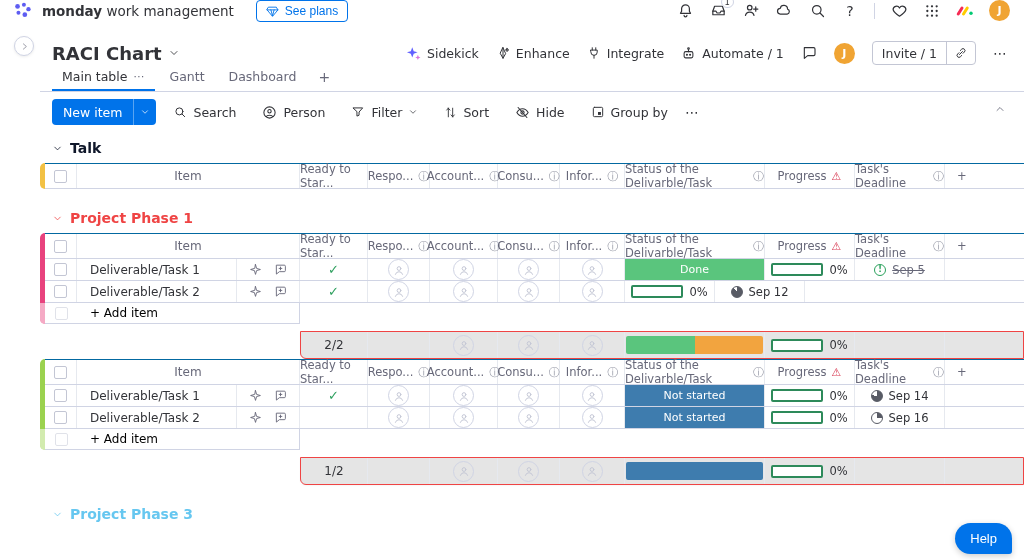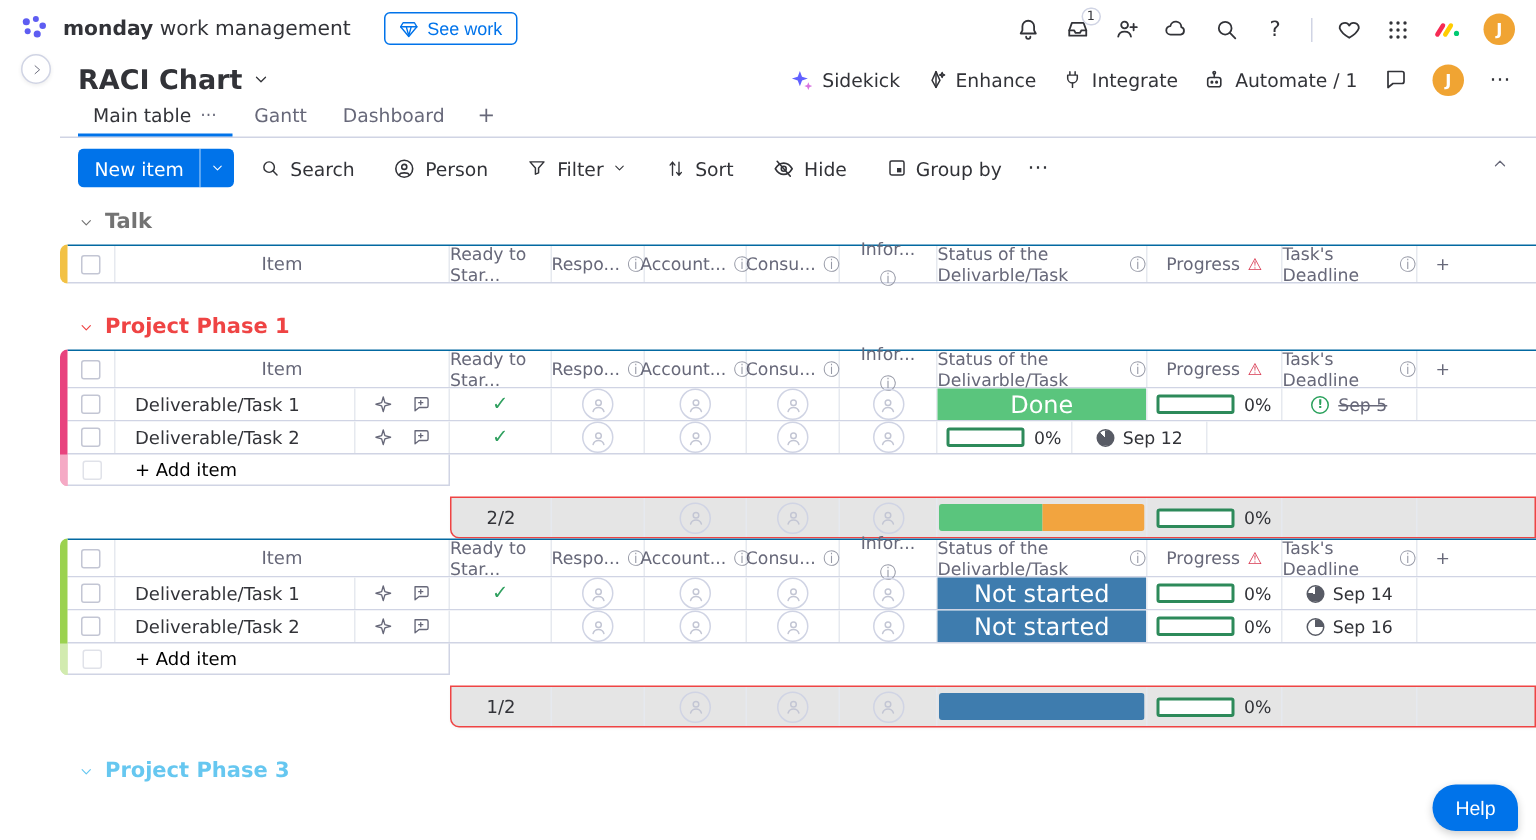--- a/index.html
+++ b/index.html
@@ -3,21 +3,21 @@
 <meta charset="utf-8">
 <style>
   * { box-sizing: border-box; margin:0; padding:0; }
   html,body { width:1024px; height:560px; overflow:hidden; background:#fff;
     font-family:"DejaVu Sans","Liberation Sans",sans-serif; color:#323338; }
 
   svg { display:block; }
   .ic { stroke:currentColor; fill:none; stroke-width:1.7; stroke-linecap:round; stroke-linejoin:round; }
 
   
-  .topbar { height:30px; display:flex; align-items:flex-end; justify-content:space-between; padding:0 14px 0 12px; }
+  .topbar { height:30px; display:flex; align-items:flex-start; justify-content:space-between; padding:0 14px 0 12px; }
   .tb-left { display:flex; align-items:center; gap:8px; }
   .brand { font-size:13.5px; }
   .brand b { font-weight:bold; }
   .see-plans { display:flex; align-items:center; gap:6px; margin-left:14px; height:22px; padding:0 9px;
     border:1px solid #0073ea; border-radius:4px; color:#0073ea; font-size:12px; background:#fff; cursor:pointer; }
   .tb-right { display:flex; align-items:center; gap:15px; color:#323338; }
   .tb-icon { position:relative; width:18px; height:18px; display:flex; align-items:center; justify-content:center; cursor:pointer; }
   .badge { position:absolute; top:-6px; right:-7px; background:#fff; border:1px solid #d0d4e4; border-radius:8px;
     font-size:8.5px; line-height:10px; padding:0 3px; color:#323338; }
   .tb-sep { width:1px; height:16px; background:#d0d4e4; }
@@ -68,34 +68,34 @@
   .trow { display:flex; margin-left:5px; border-bottom:1px solid #d0d4e4; background:#fff; height:22px; align-items:stretch; }
   .trow.hdr { height:26px; border-top:1px solid #0369a1; color:#676879; }
   .cell { border-right:1px solid #e6e9ef; display:flex; align-items:center; justify-content:center; font-size:12px; }
   .trow.hdr .cell { font-size:11.5px; color:#676879; gap:5px; }
   .c-check { width:32px; }
   .c-item  { width:223px; justify-content:flex-start; padding-left:0; }
   .c-ready { width:68px; }
   .c-respo { width:62px; }
   .c-account { width:68px; }
   .c-consu { width:62px; }
-  .c-infor { width:65px;flex-direction:column; }
+  .c-infor { width:65px; }
   .c-status { width:140px; padding:0; }
   .c-progress { width:90px; gap:6px; }
   .c-deadline { width:90px; gap:6px; }
   .c-plus { flex:1; border-right:none; justify-content:flex-start; padding-left:12px; color:#676879; }
   .item-name { flex:1; padding-left:13px; font-size:12px; color:#323338; }
   .hdr .item-name { text-align:center; padding-left:0; color:#676879; }
   .item-icons { display:flex; align-items:center; gap:12px; padding:0 12px; border-left:1px solid #e6e9ef; height:100%; color:#676879; }
   .checkbox { width:13px; height:13px; border:1px solid #c3c6d4; border-radius:2px; background:#fff; cursor:pointer; }
   .info-g { font-size:11px; color:#9699a6; font-style:normal; }
   .warn { font-size:11px; color:#d83a52; }
   .check { color:#2fa05f; font-size:13px; font-weight:bold; }
   .pholder { width:21px; height:21px; border-radius:50%; border:1px solid #d0d4e4; display:flex; align-items:center; justify-content:center; color:#c3c6d4; }
-  .status-chip { width:100%; height:100%; display:flex; align-items:center; justify-content:center; color:#fff; font-size:16px; cursor:pointer; }
+  .status-chip { width:100%; height:100%; display:flex; align-items:center; justify-content:center; color:#fff; font-size:11px; cursor:pointer; }
   .pbar { width:52px; height:13px; border:2px solid #2d8a5a; border-radius:2px; background:#fff; }
   .pct { font-size:11.5px; color:#323338; }
   .pie { width:12px; height:12px; border-radius:50%; border:1.5px solid #585b65;
     background:conic-gradient(#585b65 calc(var(--p,0)*1%), #fff 0); }
   .odone { width:12px; height:12px; border-radius:50%; border:1.5px solid #2aa15c; color:#2aa15c; font-size:8px;
     font-weight:bold; display:flex; align-items:center; justify-content:center; line-height:1; }
   .ddate { font-size:11.5px; color:#323338; }
   .ddate.struck { text-decoration:line-through; color:#676879; }
   .addrow { display:flex; margin-left:5px; height:21px; align-items:center; border-bottom:1px solid #d0d4e4; width:255px;
     border-right:1px solid #d0d4e4; }
@@ -128,21 +128,21 @@
       </svg>
     </span>
     <span class="brand"><b>monday</b> <span>work management</span></span>
     <button class="see-plans">
       <span>
         <svg class="ic" width="13" height="13" viewBox="0 0 24 24">
             <path d="M5 4h14l3 5-10 12L2 9z"></path>
             <path d="M2 9h20M9 9l3 11 3-11"></path>
           </svg>
       </span>
-      <span>See work</span>
+      <span>See plans</span>
     </button>
   </div>
   <div class="tb-right">
     <span class="tb-icon">
       <svg class="ic" width="17" height="17" viewBox="0 0 24 24">
           <path d="M12 4a5.5 5.5 0 0 0-5.5 5.5V13l-1.6 3h14.2L17.5 13V9.5A5.5 5.5 0 0 0 12 4z"></path>
           <path d="M10 19a2 2 0 0 0 4 0"></path>
         </svg>
     </span>
     <span class="tb-icon">
@@ -248,20 +248,28 @@
             <circle cx="14.5" cy="14" r="0.8" fill="currentColor"></circle>
           </svg>
         <span>Automate / 1</span>
       </span>
       <span class="hact">
         <svg class="ic" width="16" height="16" viewBox="0 0 24 24">
             <path d="M5 4h14a2 2 0 0 1 2 2v8a2 2 0 0 1-2 2H10l-5 4z"></path>
           </svg>
       </span>
       <span class="avatar">J</span>
+      <span class="invite-pill">
+        <span class="invite-main">Invite / 1</span>
+        <span class="invite-link">
+          <svg class="ic" width="14" height="14" viewBox="0 0 24 24">
+              <path d="M9.5 14.5l5-5M8.5 11.5l-2.3 2.3a3.3 3.3 0 0 0 4.7 4.7l2.3-2.3M15.5 12.5l2.3-2.3a3.3 3.3 0 0 0-4.7-4.7L10.8 7.8"></path>
+            </svg>
+        </span>
+      </span>
       <span class="dots">⋯</span>
     </div>
   </div>
 
   <div class="tabs">
     <span class="tab active">
       <span>Main table</span>
       <span class="tab-more">⋯</span>
     </span>
     <span class="tab">
@@ -331,21 +339,21 @@
     <span class="collapse-caret">
       <svg class="ic" width="12" height="12" viewBox="0 0 24 24">
           <path d="M6 15l6-6 6 6"></path>
         </svg>
     </span>
   </div>
 
   <div class="board-area">
 
     <div class="group">
-      <div class="group-title first" style="color: #737373;">
+      <div class="group-title first" style="color: #0f172a;">
         <svg class="ic" width="11" height="11" viewBox="0 0 24 24">
             <path d="M6 9l6 6 6-6"></path>
           </svg>
         <span>Talk</span>
       </div>
       <div class="gtable">
         <div class="colorbar" style="border-radius: 5px 0px 0px 5px; background: rgb(242, 193, 68);"></div>
         <div class="trow hdr">
           <div class="cell c-check">
               <span class="checkbox"></span>

